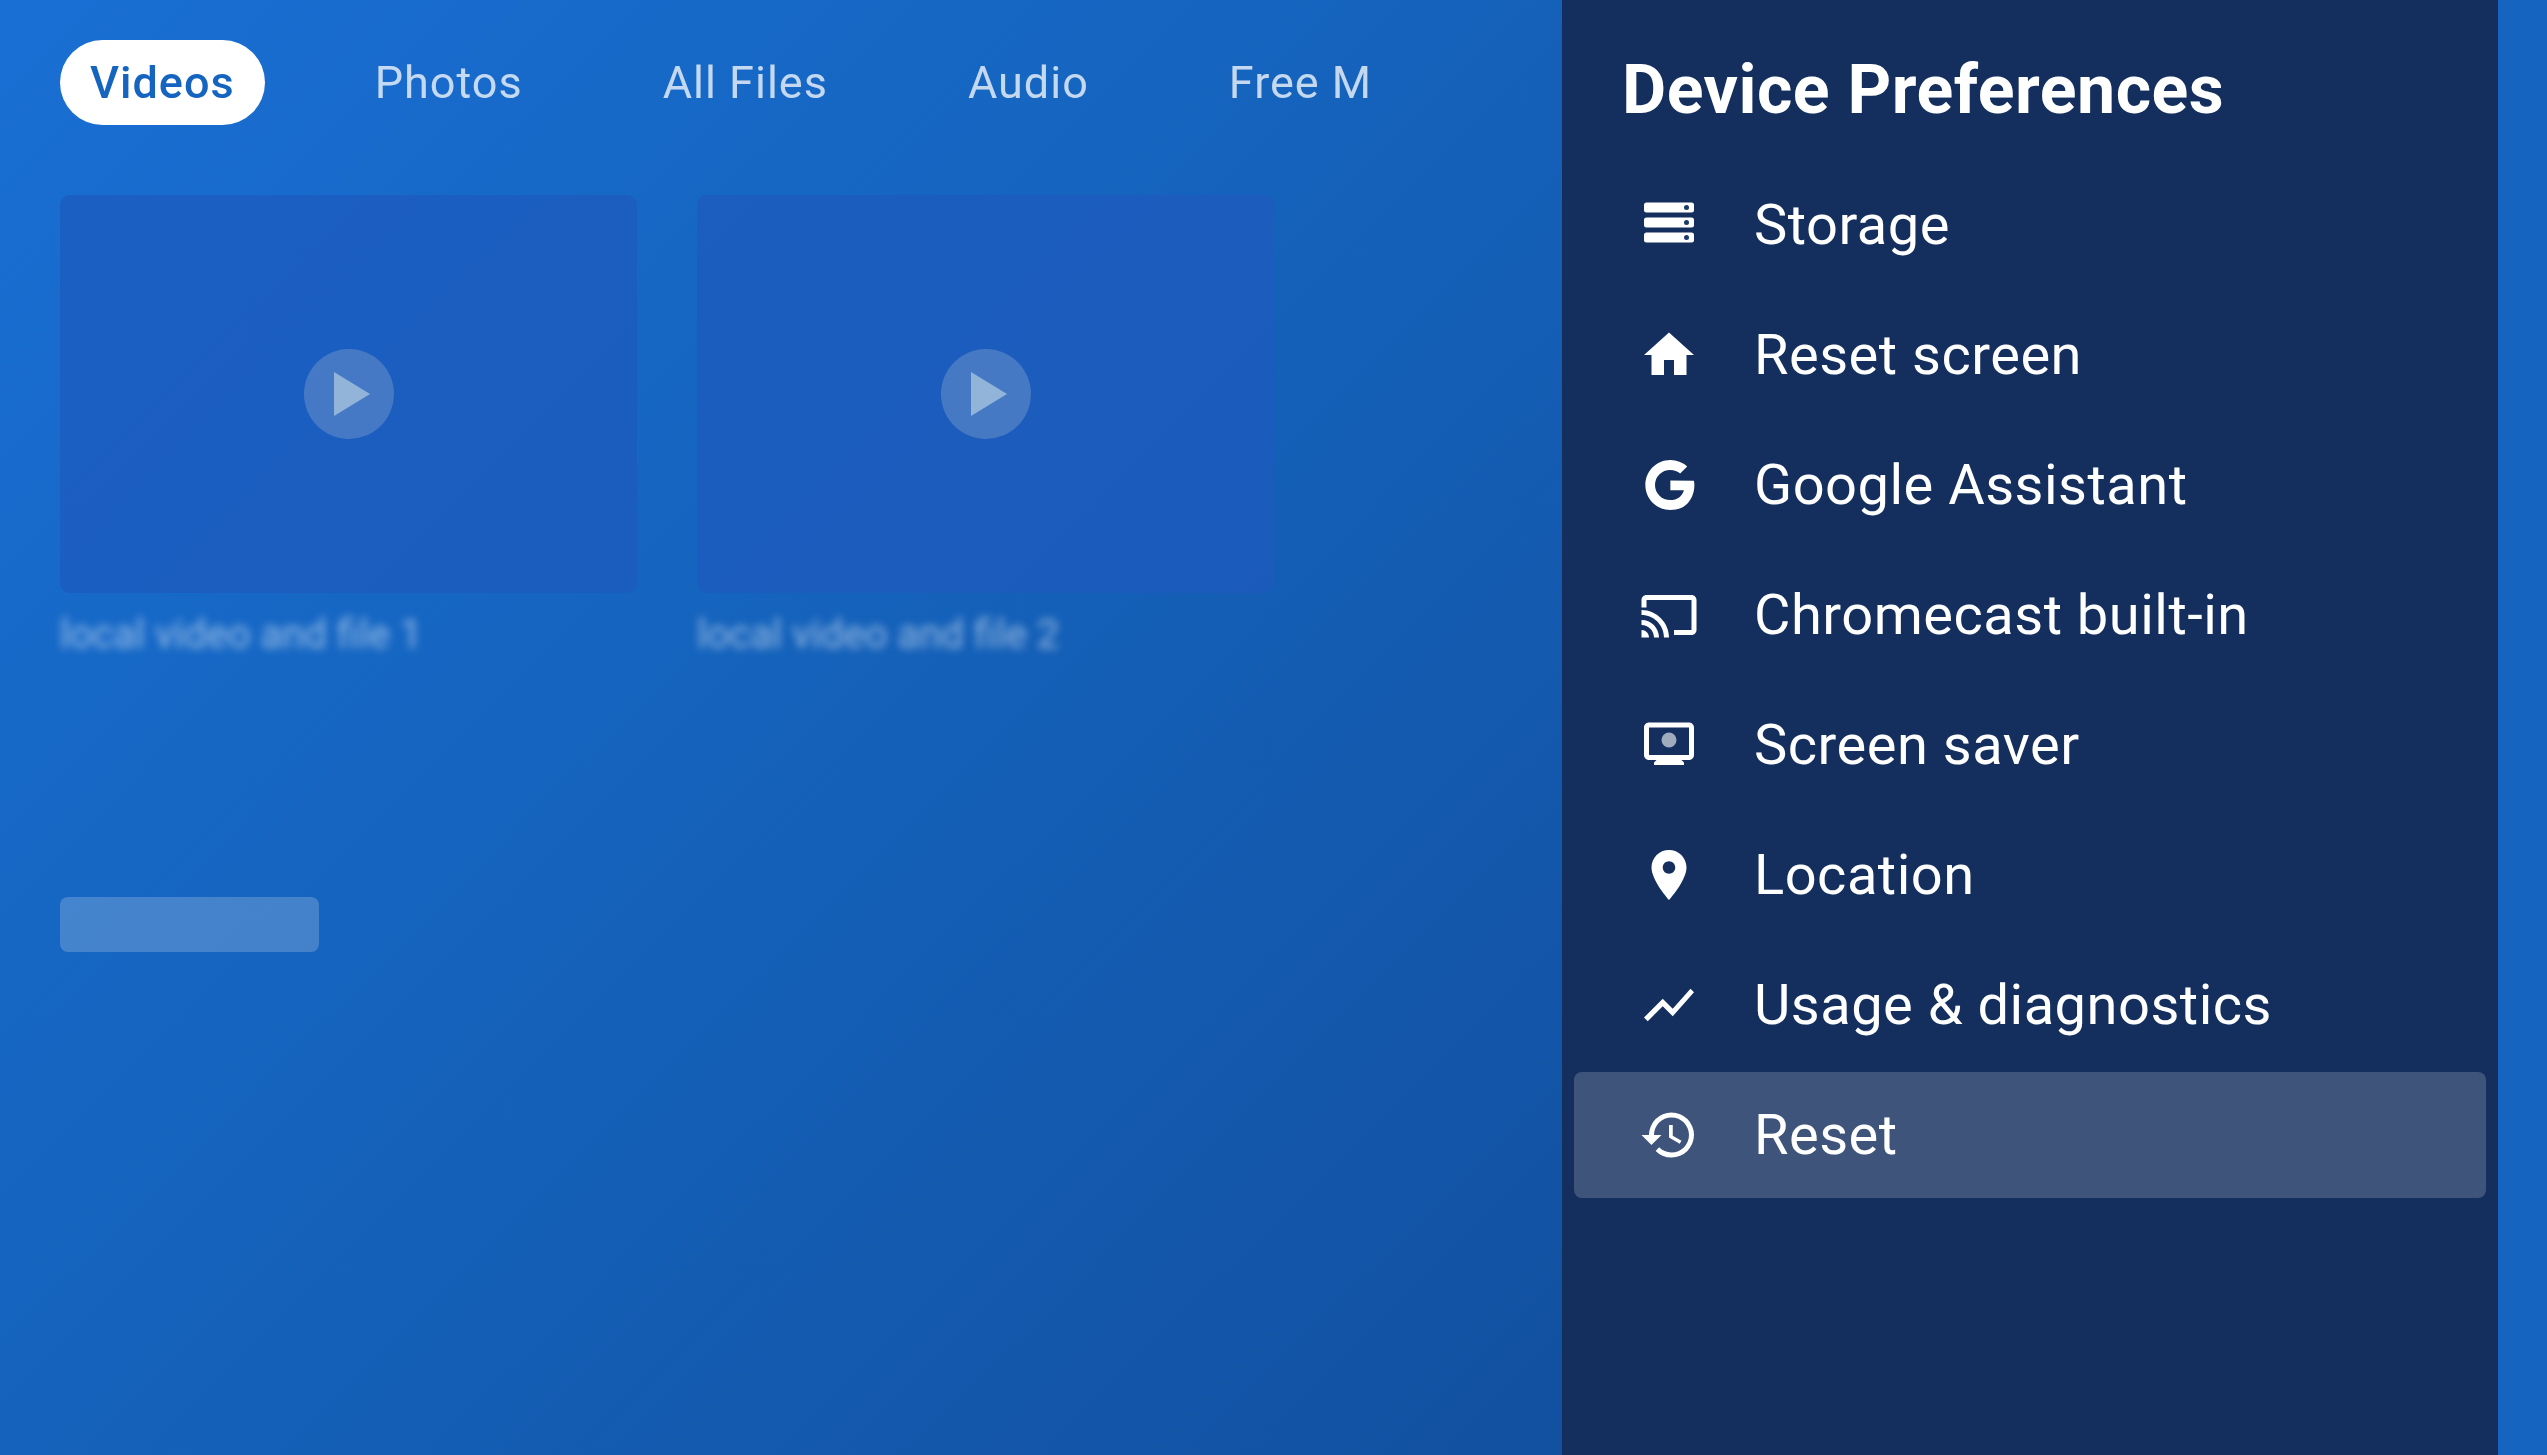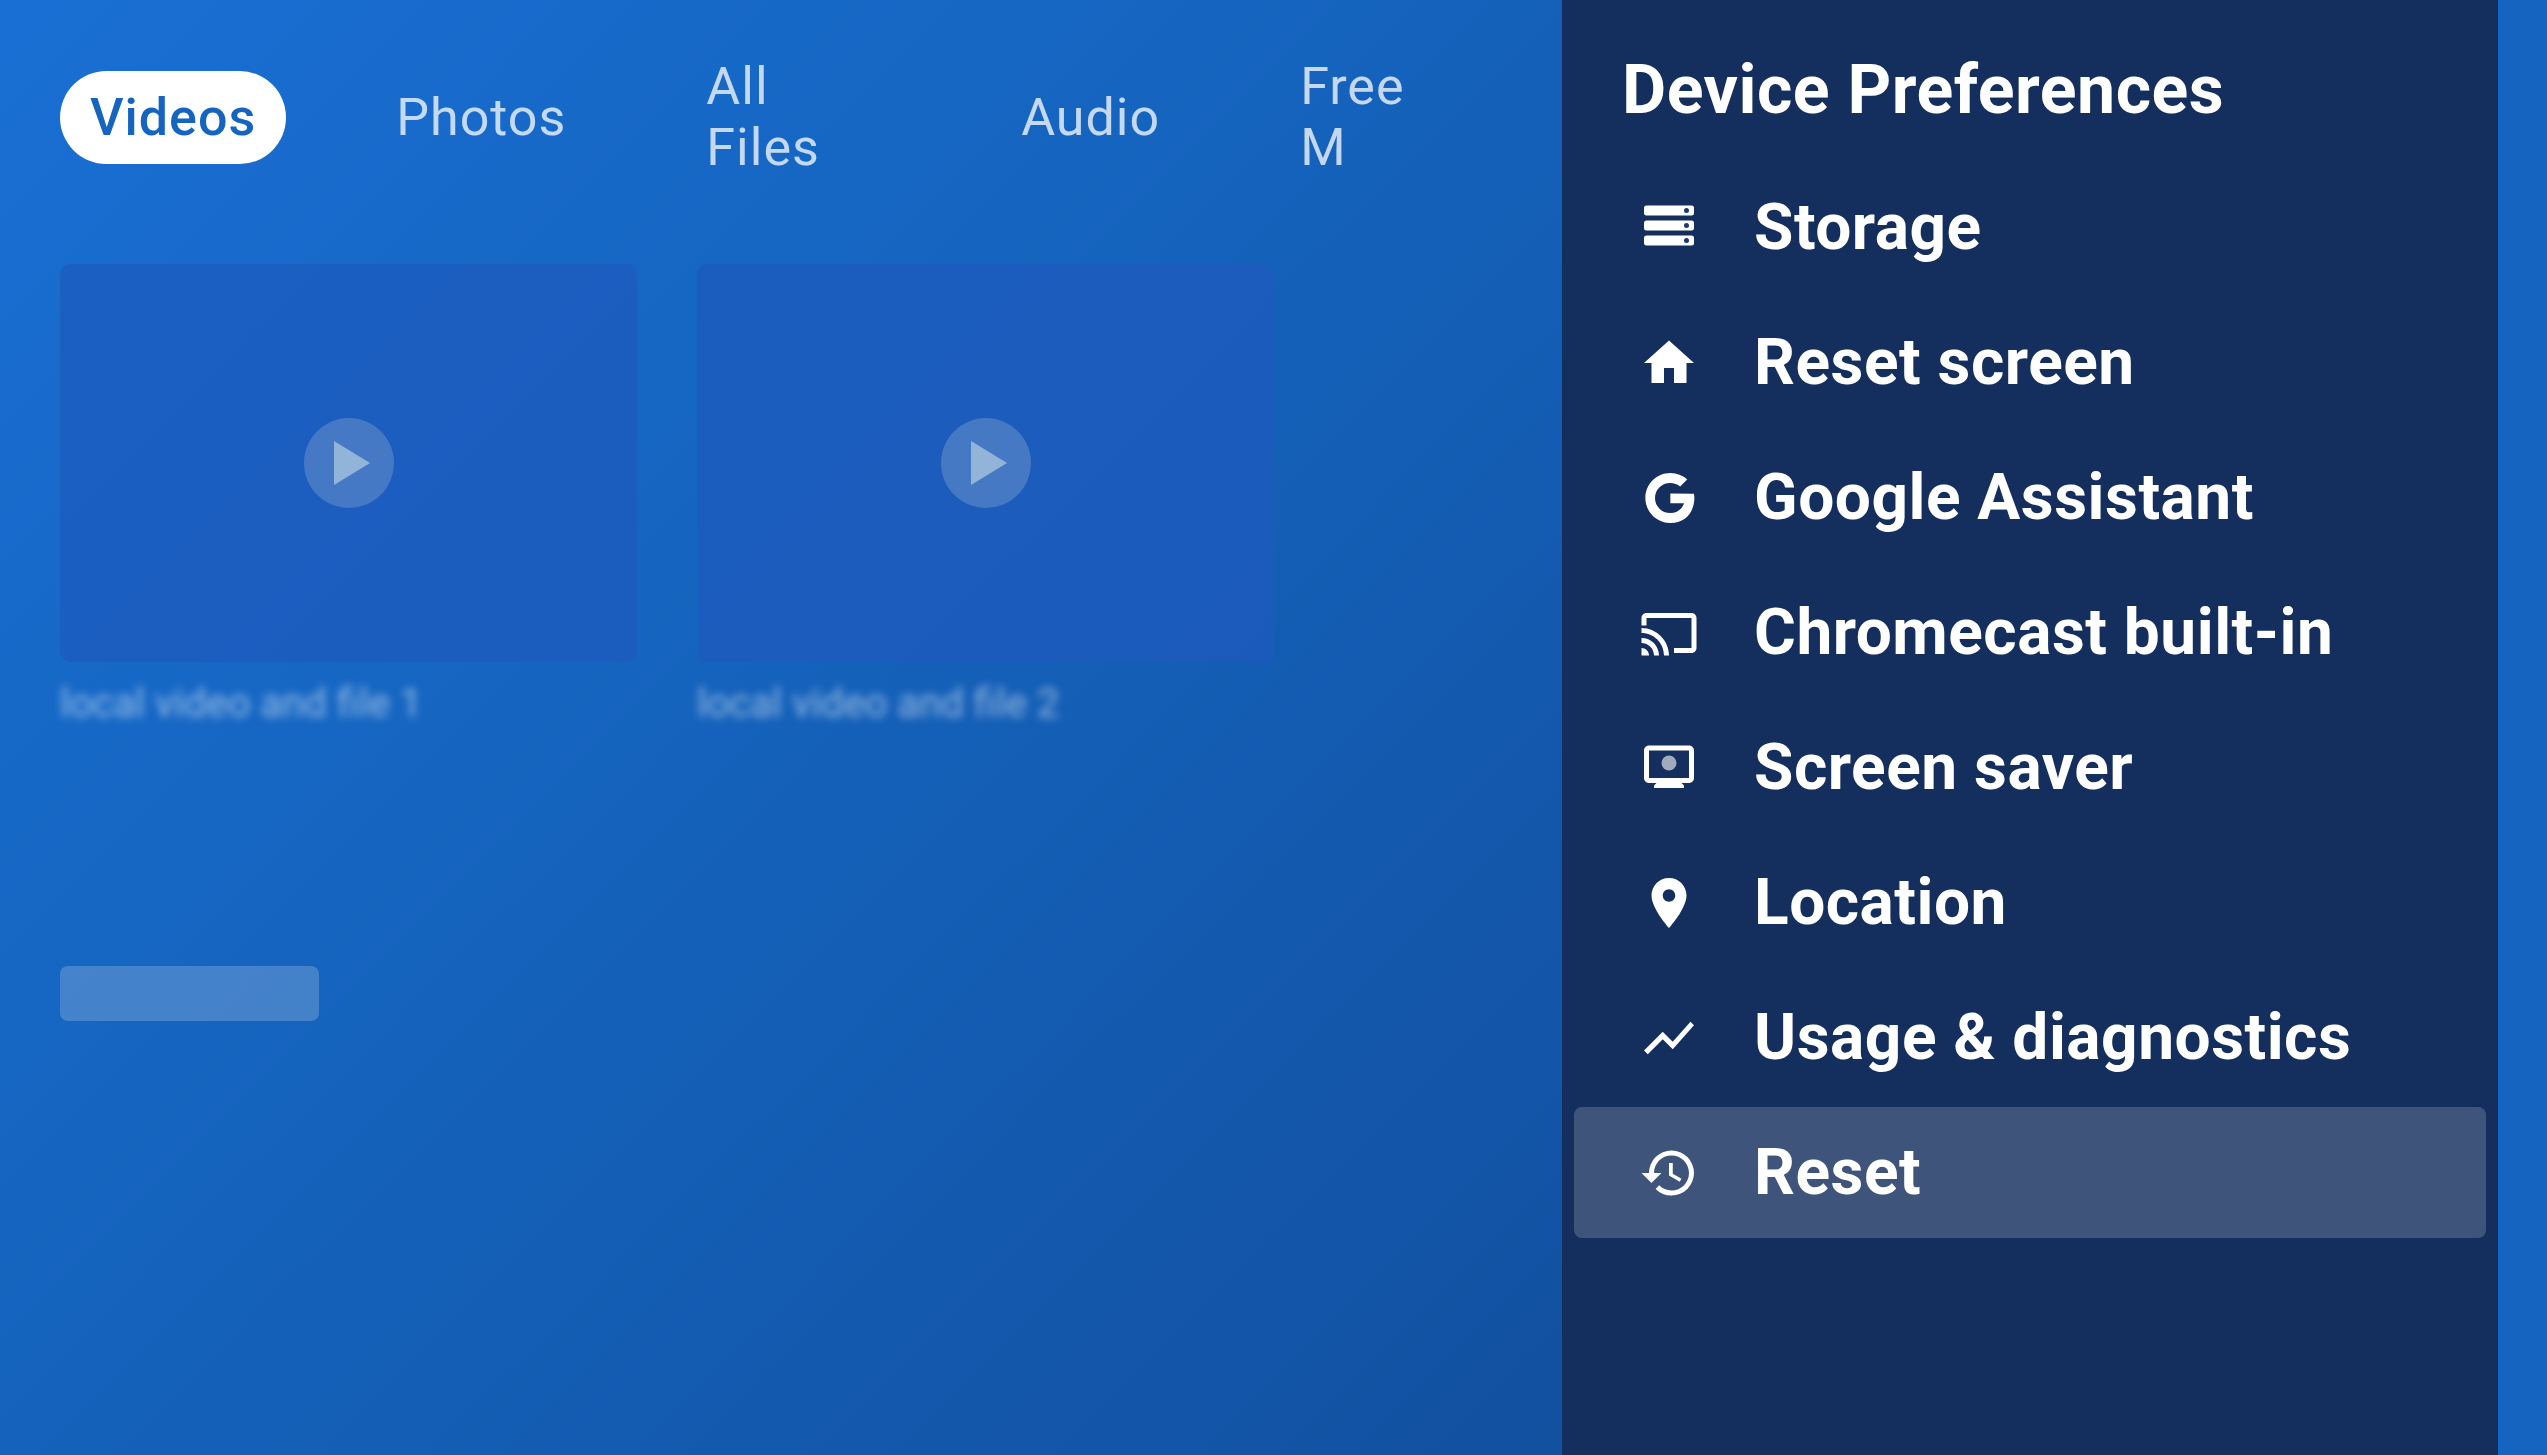--- a/index.html
+++ b/index.html
@@ -29,21 +29,21 @@
     .tab-bar {
       display: flex;
       flex-direction: row;
       align-items: center;
       padding: 40px 80px 40px 60px;
       gap: 80px;
     }
 
     .tab-item {
       color: rgba(255,255,255,0.75);
-      font-size: 52px;
+      font-size: 45px;
       font-weight: 400;
       cursor: pointer;
       padding: 16px 30px;
       border-radius: 60px;
       letter-spacing: 1px;
     }
 
     .tab-item.active {
       background: white;
       color: #1565c0;
@@ -159,22 +159,22 @@
     }
 
     .menu-icon svg {
       fill: white;
       width: 60px;
       height: 60px;
     }
 
     .menu-label {
       color: white;
-      font-size: 64px;
-      font-weight: 700;
+      font-size: 56px;
+      font-weight: 400;
       letter-spacing: 0.5px;
     }
   </style>
 </head>
 <body>
 
 <div class="main-area">
 
   <div class="tab-bar">
     <div class="tab-item active">

